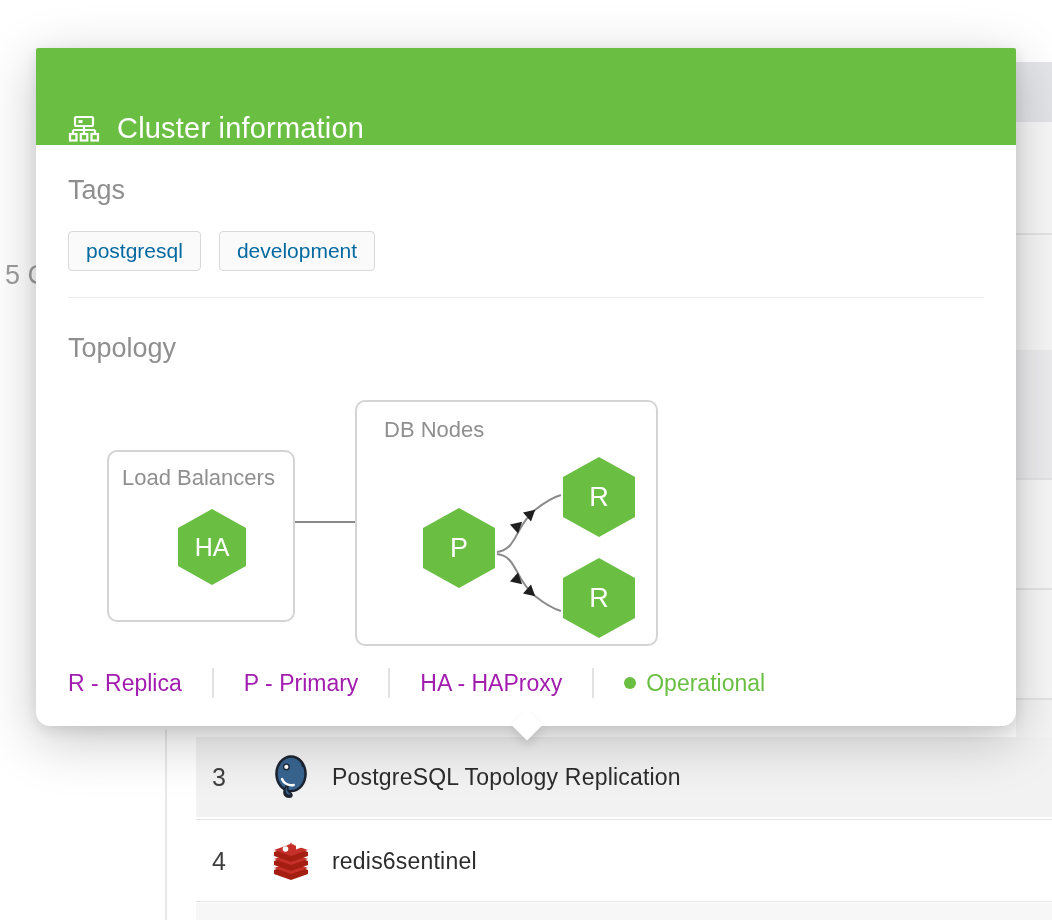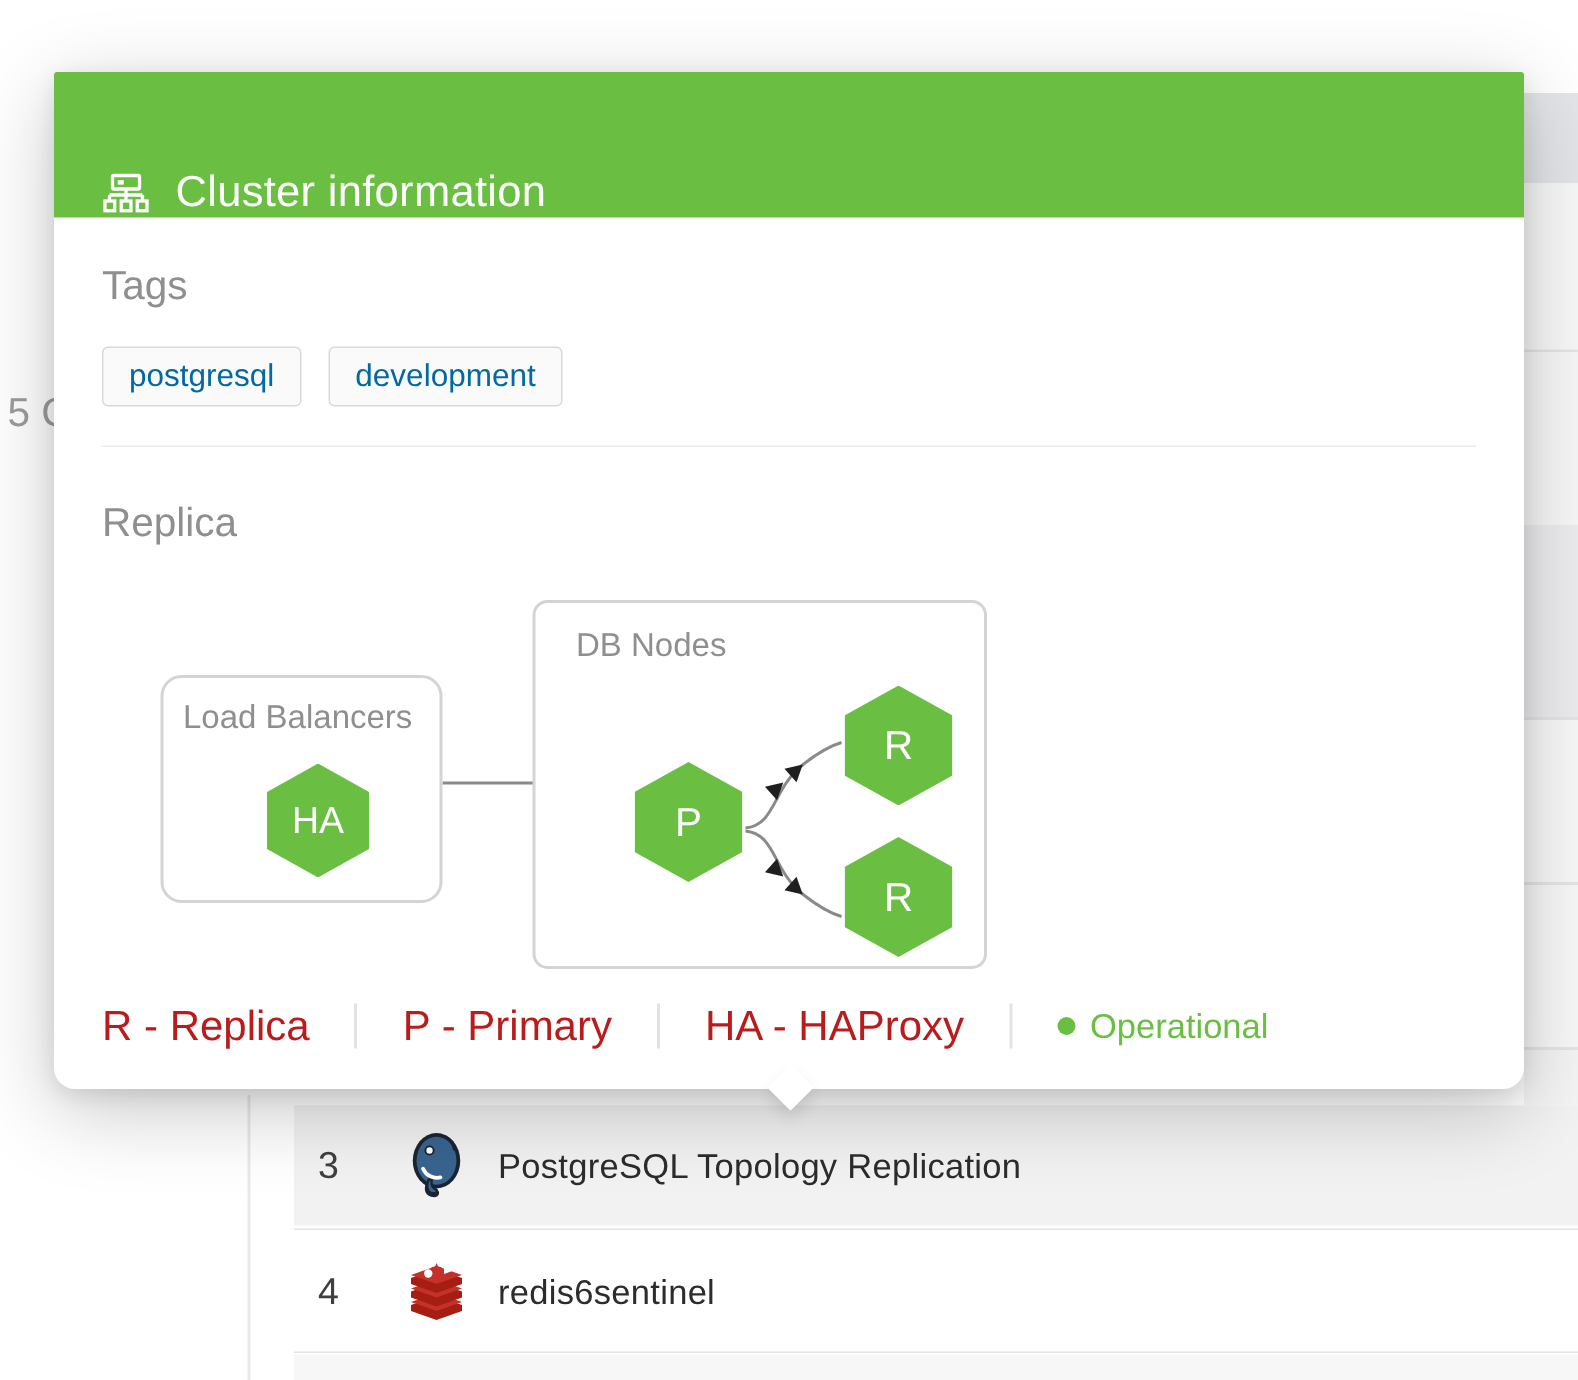--- a/index.html
+++ b/index.html
@@ -54,42 +54,42 @@
 
   .tags-row { position:absolute; left:32px; top:183px; display:flex; gap:18px; }
   .chip { font-size:21px; color:#0369a1; background:#fafafa; border:1.5px solid #d9d9d9;
           border-radius:4px; padding:7px 17px; }
 
   .hdiv { position:absolute; left:32px; right:32px; top:249px; height:1px; background:#ebebeb; }
 
   
   .topo-canvas { position:absolute; left:0; top:342px; width:100%; height:265px; }
   .topo-box { position:absolute; border:2px solid #d4d4d4; border-radius:10px; background:#fff; }
-  .lb-box { left:71px; top:60px; width:188px; height:152px;border-radius:14px; }
+  .lb-box { left:71px; top:60px; width:188px; height:172px; }
   .db-box { left:319px; top:10px; width:303px; height:246px; }
   .box-label { position:absolute; font-size:22px; color:#8f8f8f; }
   .lb-label { left:13px; top:13px; }
   .db-label { left:27px; top:15px; }
   .connector { position:absolute; left:259px; top:131px; width:62px; height:2px; background:#8a8a8a; }
 
   .hex { position:absolute; background:#6abf43; display:flex; align-items:center; justify-content:center;
          clip-path:polygon(50% 0%, 100% 25%, 100% 75%, 50% 100%, 0% 75%, 0% 25%); }
   .hex span { color:#fff; font-weight:500; }
   .hex-ha { left:69px; top:57px; width:68px; height:76px; }
   .hex-ha span { font-size:25px; }
   .hex-p  { left:66px;  top:106px; width:72px; height:80px; }
   .hex-r1 { left:206px; top:55px;  width:72px; height:80px; }
   .hex-r2 { left:206px; top:156px; width:72px; height:80px; }
   .hex-p span, .hex-r1 span, .hex-r2 span { font-size:27px; }
 
   .arrows { position:absolute; left:0; top:0; width:303px; height:246px; }
 
   
   .legend { position:absolute; left:32px; top:620px; display:flex; align-items:center; gap:30px; }
-  .legend-item { font-size:28px; color:#b91c1c; }
+  .legend-item { font-size:23px; color:#a21caf; }
   .legend-sep { width:2px; height:30px; background:#e2e2e2; }
   .status-item { display:flex; align-items:center; gap:10px; }
   .status-dot { width:12px; height:12px; border-radius:50%; background:#6abf43; }
   .status-label { font-size:23px; color:#6abf43; }
 </style>
 </head>
 <body>
 
 <div class="page">
 
@@ -165,21 +165,21 @@
 
     <div class="sec-heading tags-heading">Tags</div>
 
     <div class="tags-row">
       <div class="chip">postgresql</div>
       <div class="chip">development</div>
     </div>
 
     <div class="hdiv"></div>
 
-    <div class="sec-heading topo-heading">Replica</div>
+    <div class="sec-heading topo-heading">Topology</div>
 
     <div class="topo-canvas">
       <div class="connector"></div>
 
       <div class="topo-box lb-box">
         <div class="box-label lb-label">Load Balancers</div>
         <div class="hex hex-ha">
           <span>HA</span>
         </div>
       </div>

